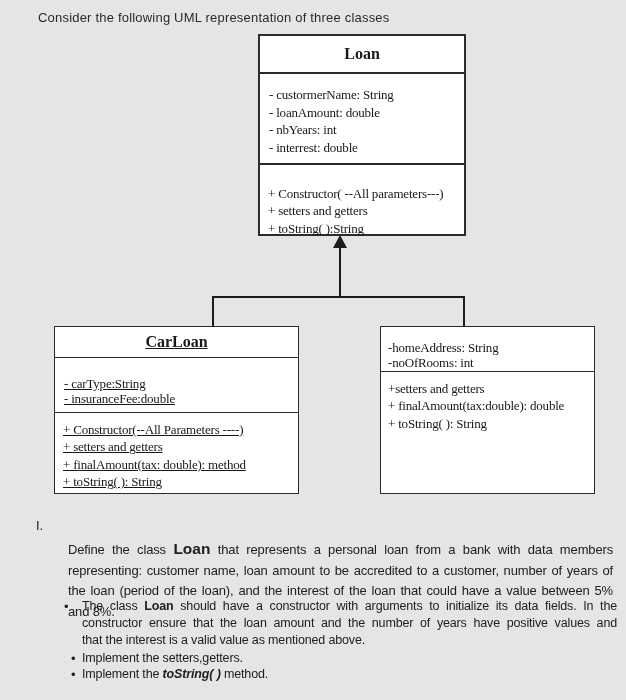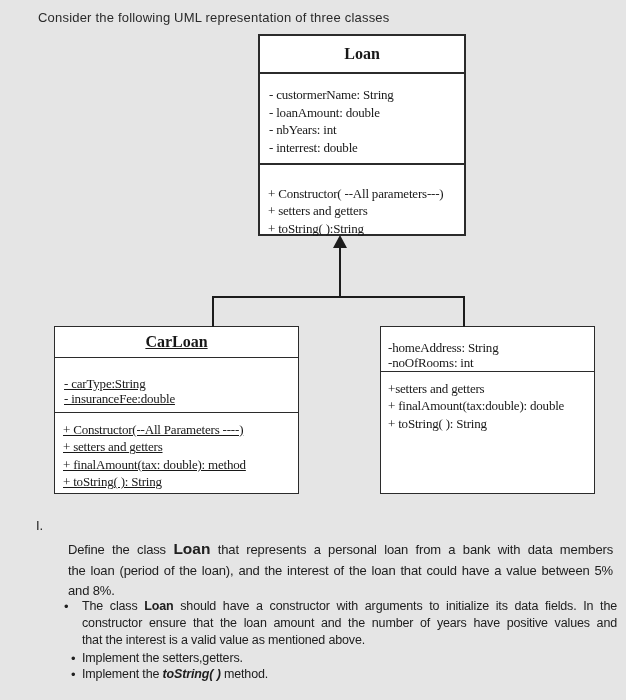--- a/index.html
+++ b/index.html
@@ -117,20 +117,21 @@
     <div class="conn arrow-shaft"></div>
     <div class="conn h-bar"></div>
     <div class="conn leg-left"></div>
     <div class="conn leg-right"></div>
 
   </div>
 
   <div class="task-num">I.</div>
   <div class="task-body">
       <div class="line just"><span>Define the class </span><span class="big">Loan</span><span> that represents a personal loan from a bank with data members</span></div>
+      <div class="line just"><span>representing: customer name, loan amount to be accredited to a customer, number of years of</span></div>
       <div class="line just"><span>the loan (period of the loan), and the interest of the loan that could have a value between 5%</span></div>
       <div class="line"><span>and 8%.</span></div>
     </div>
   <div class="bullets">
       <div class="bullet first">
         <span class="dot">•</span>
         <div class="bl">
           <div class="line just"><span>The class </span><span class="b">Loan</span><span> should have a constructor with arguments to initialize its data fields. In the</span></div>
           <div class="line just"><span>constructor ensure that the loan amount and the number of years have positive values and</span></div>
           <div class="line"><span>that the interest is a valid value as mentioned above.</span></div>

